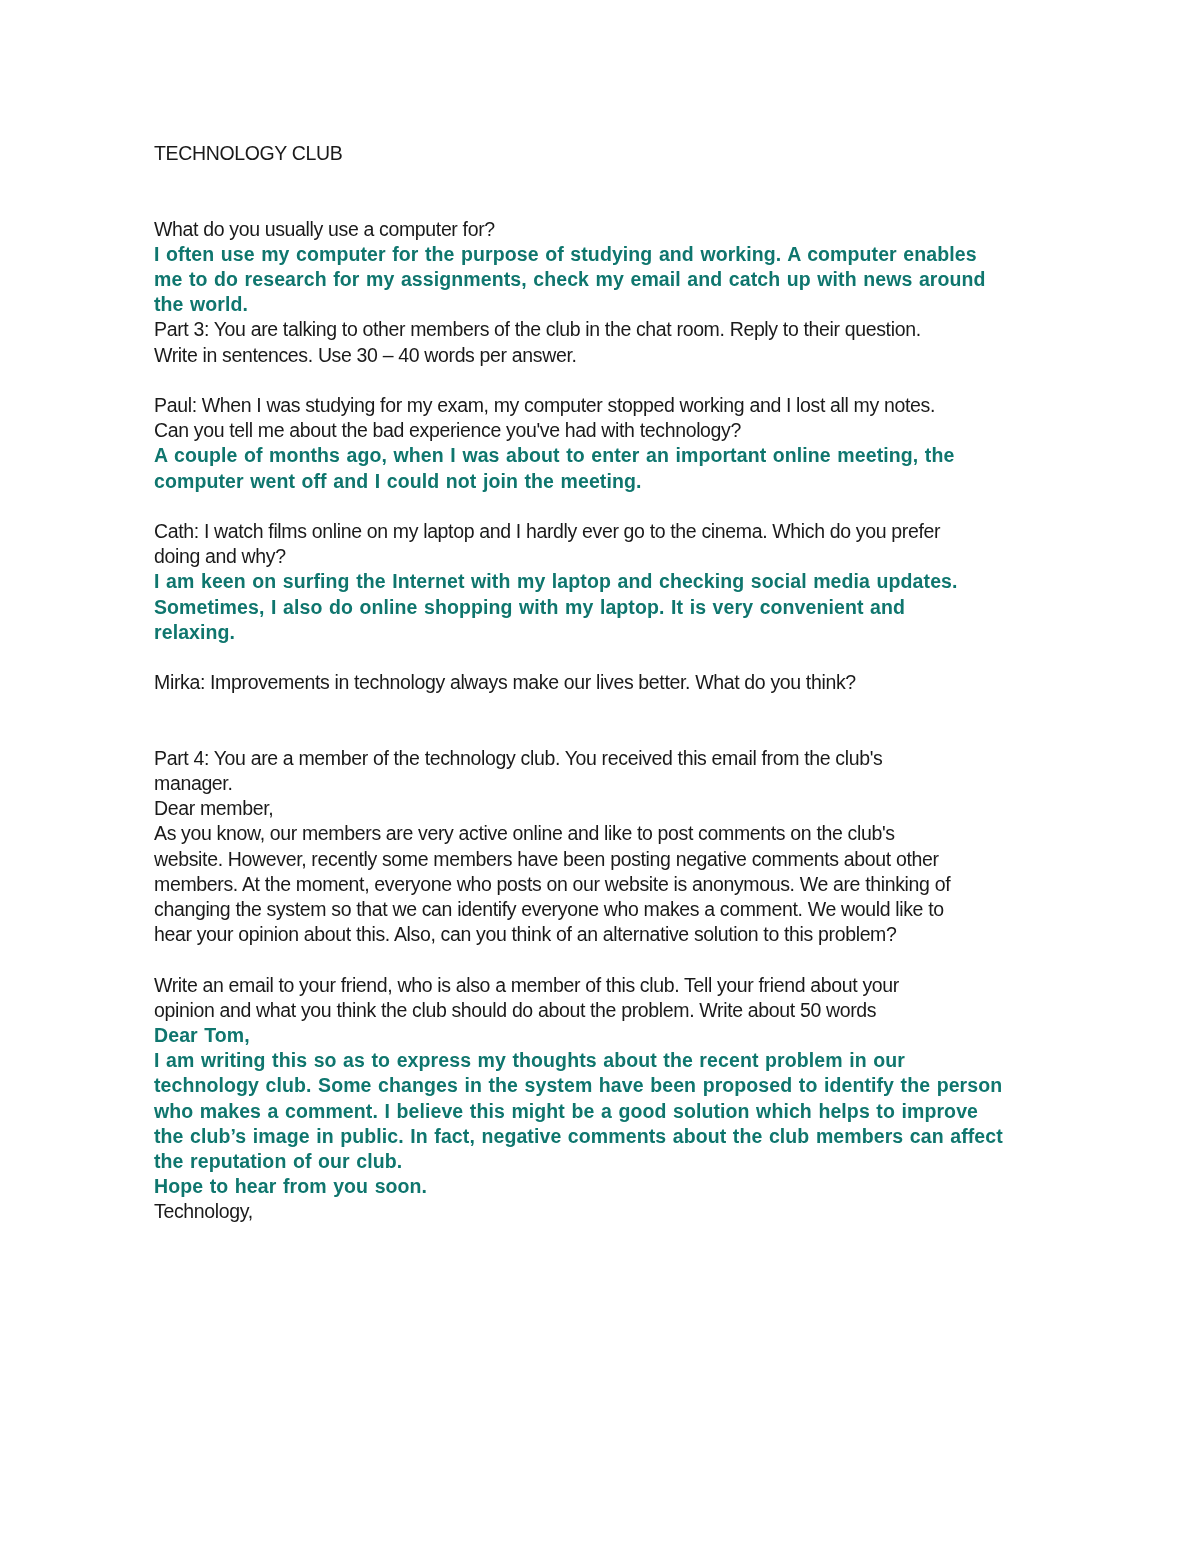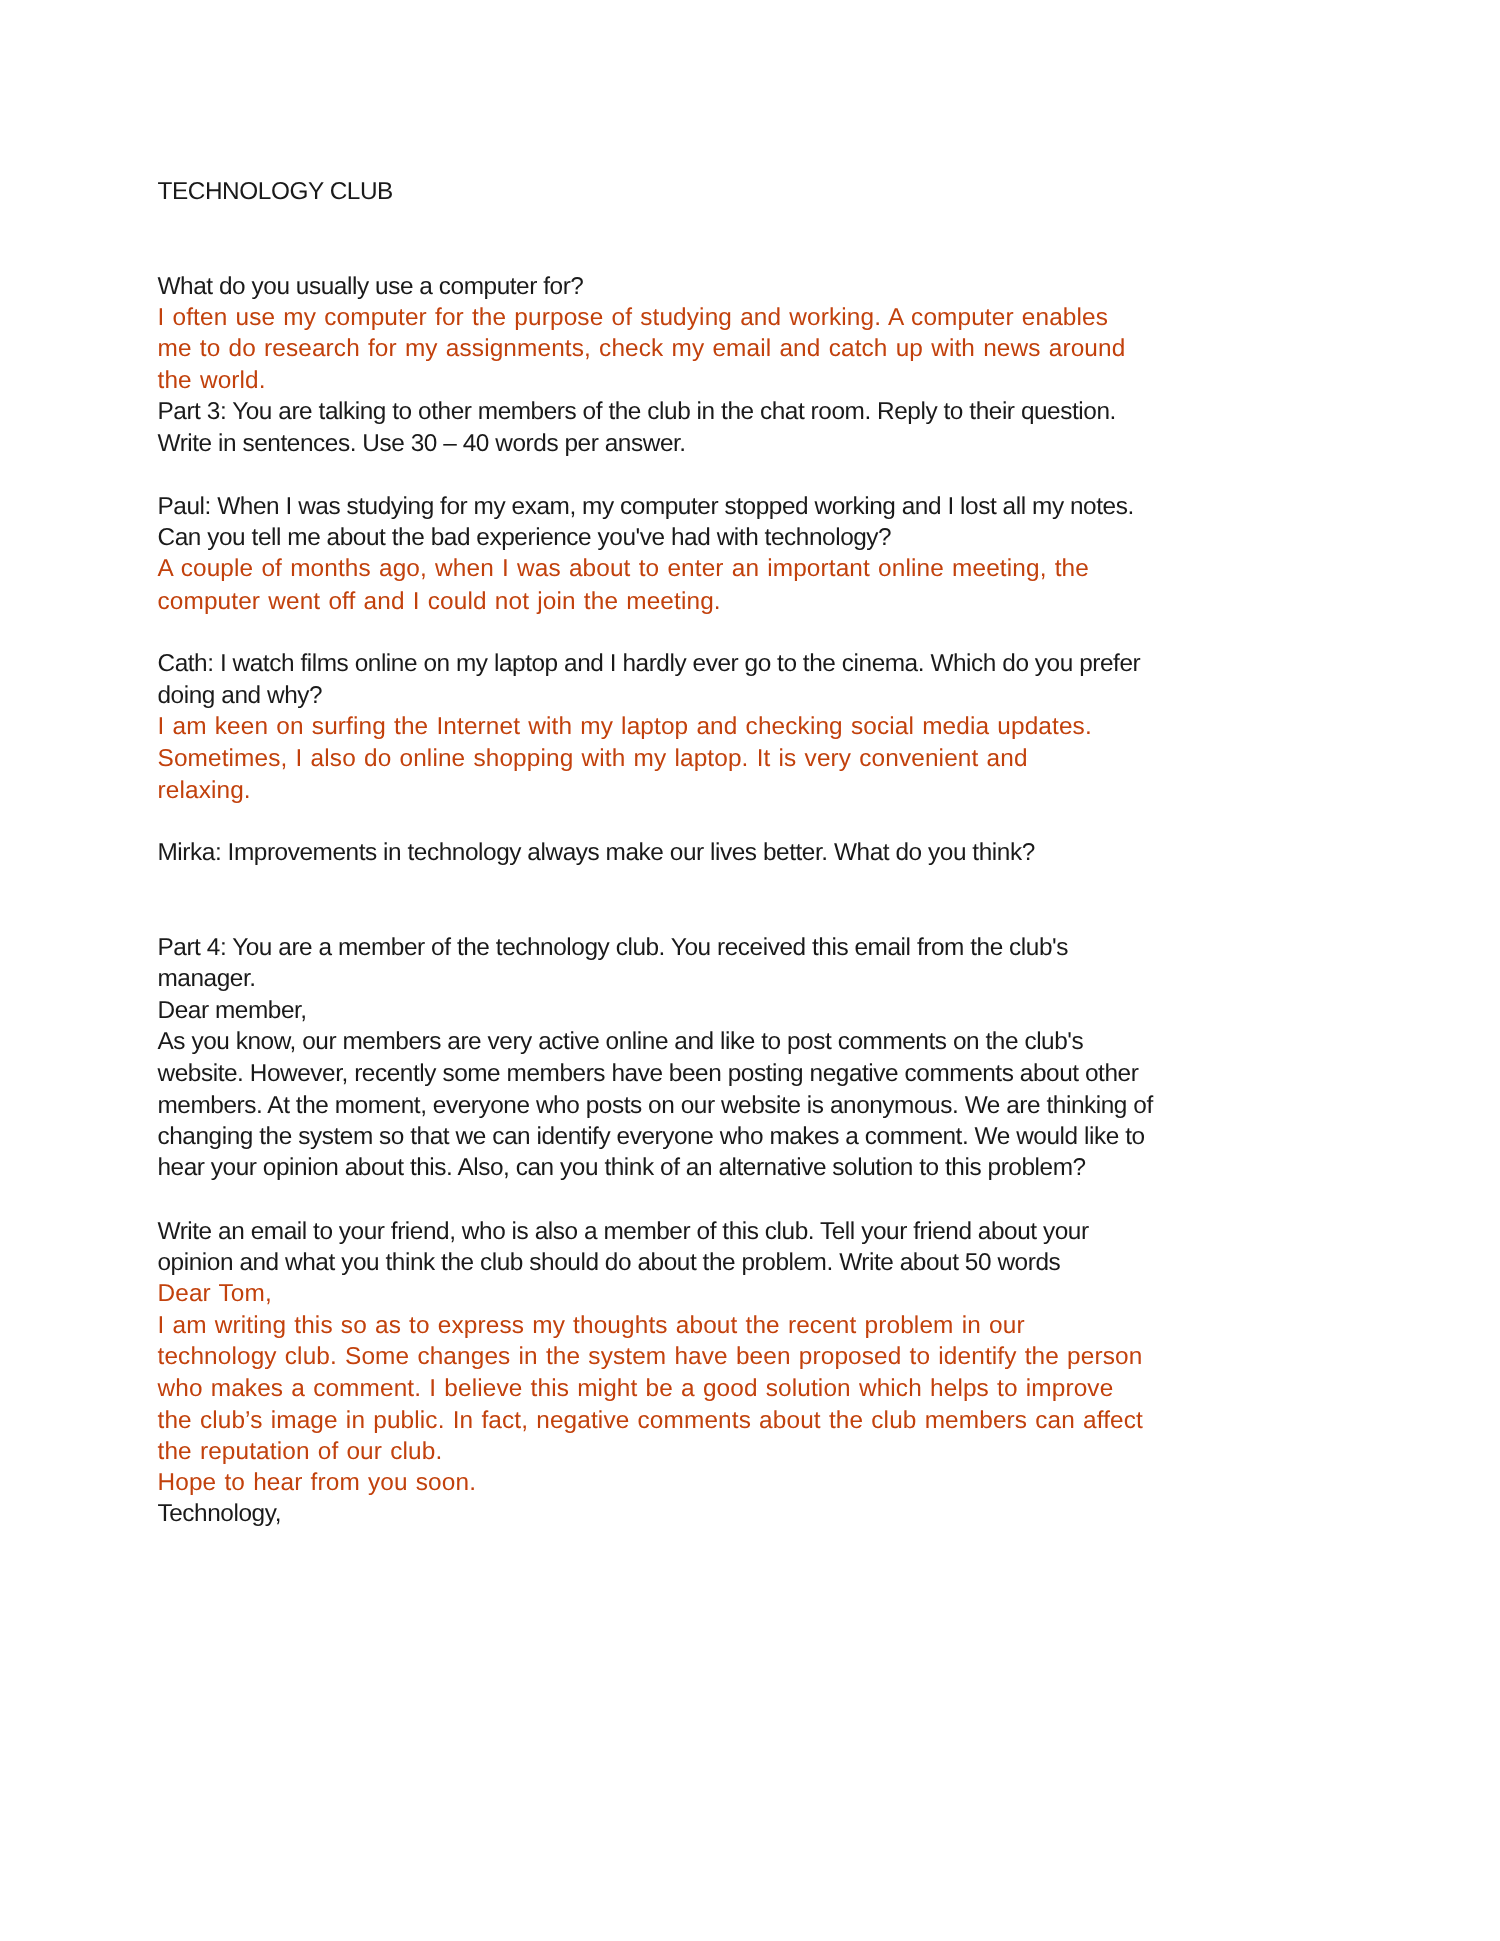--- a/index.html
+++ b/index.html
@@ -1,24 +1,24 @@
 <!DOCTYPE html>
 <html><head>
 <meta charset="utf-8">
 <style>
   html, body { margin: 0; padding: 0; background: #ffffff; }
   body { width: 1200px; height: 1553px; position: relative; overflow: hidden; }
   .page {
-    position: absolute; left: 126px; top: 141px; width: 930px;
+    position: absolute; left: 154px; top: 141px; width: 930px;
     font-family: "Liberation Sans", sans-serif;
     font-size: 19.5px; line-height: 25.2px; color: #1a1a1a;
     letter-spacing: -0.35px;
   }
   .p { margin: 0; white-space: pre-line; }
-  .b { font-weight: normal; color: #c2410c; letter-spacing: 0.1px; word-spacing: 1px; }
+  .b { font-weight: bold; color: #0f766e; letter-spacing: 0.1px; word-spacing: 1px; }
   .gap { height: 25.2px; }
 </style>
 </head>
 <body>
 
 <div class="page">
   <p class="p">TECHNOLOGY CLUB</p>
   <div class="gap"></div>
 
   <div class="gap"></div>

